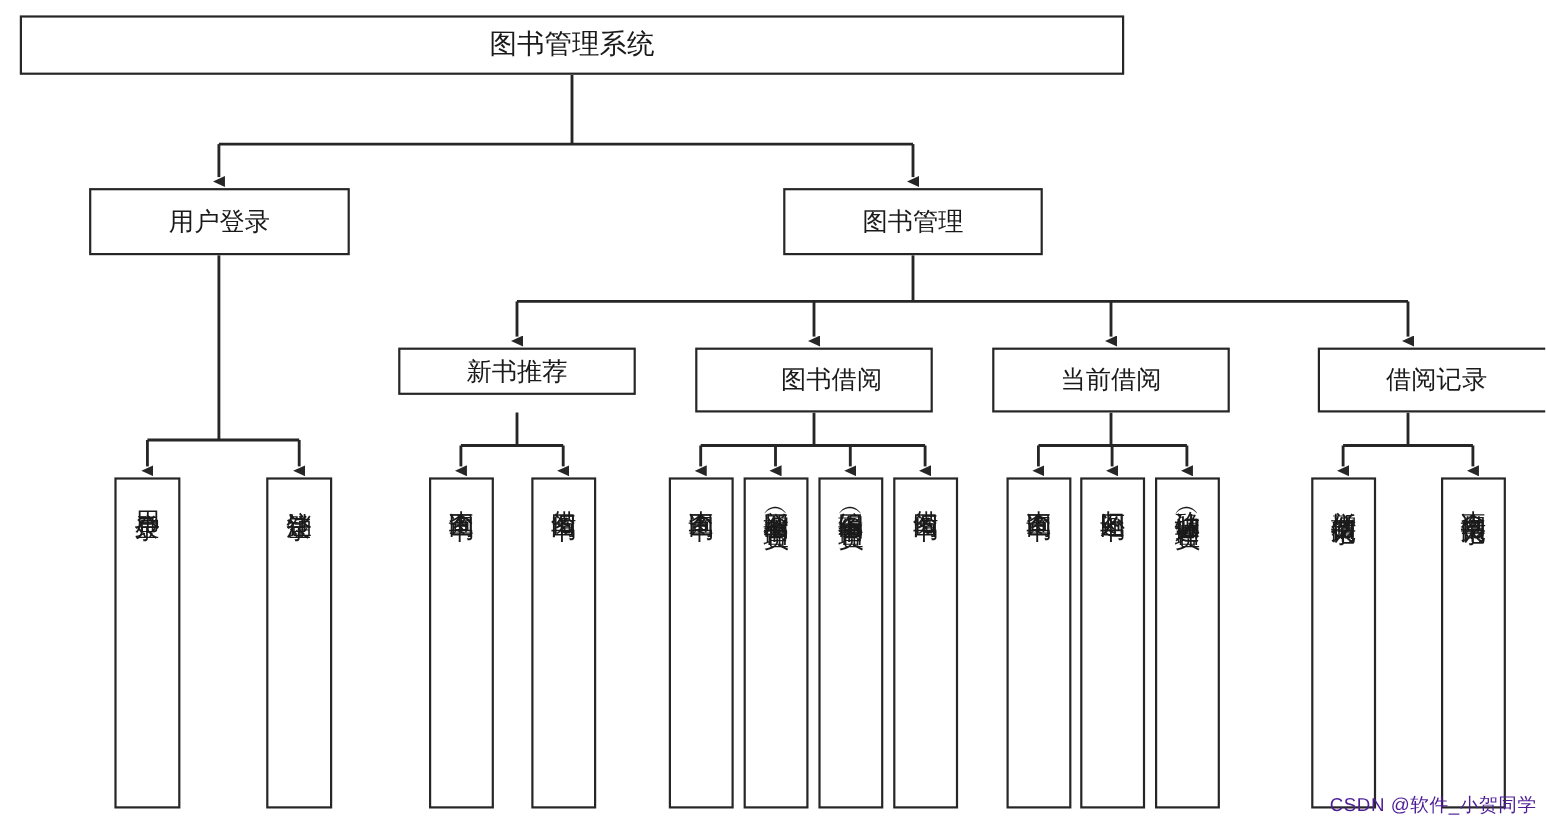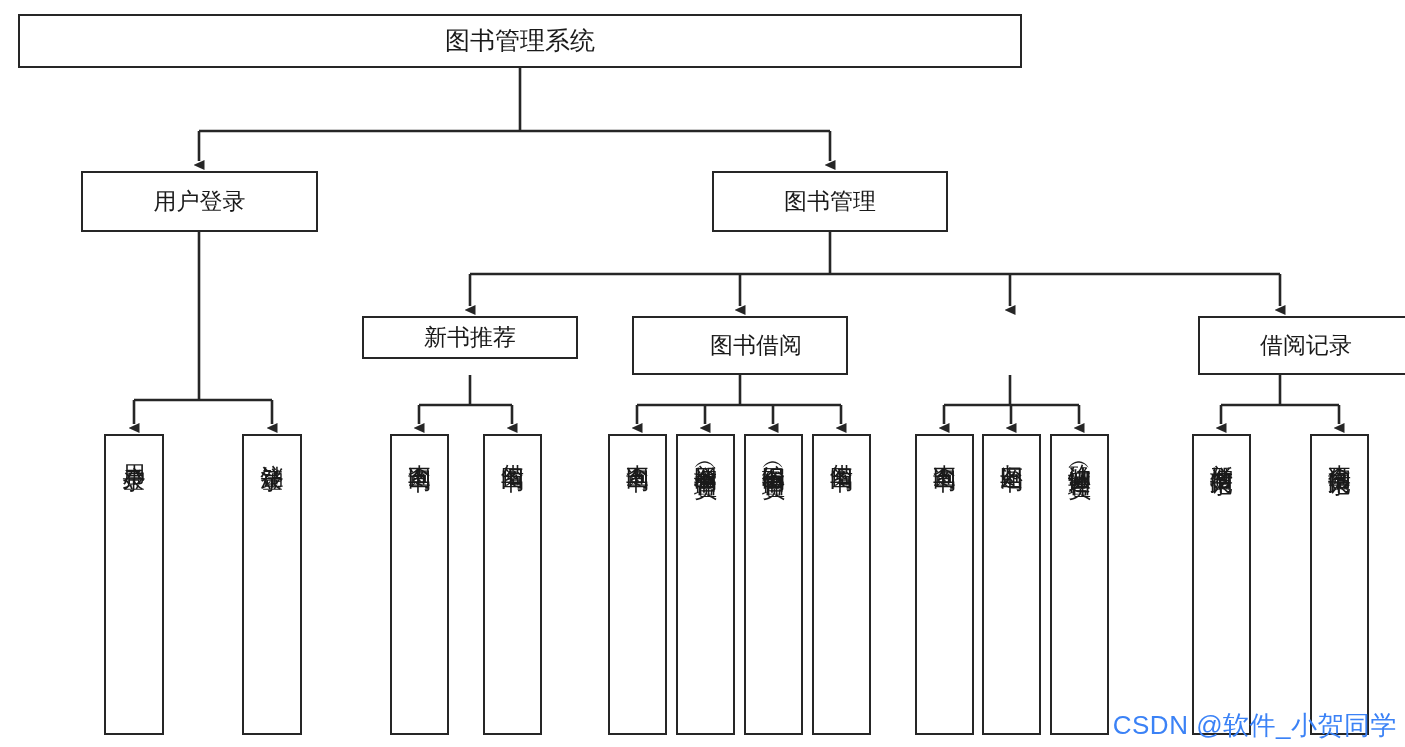--- a/index.html
+++ b/index.html
@@ -54,22 +54,22 @@
     writing-mode: vertical-rl;
     text-orientation: upright;
     letter-spacing: 2px;
     line-height: 1;
     white-space: pre;
   }
   .watermark {
     position: absolute;
     right: 8px;
     bottom: 4px;
-    font-size: 26px;
-    color: #3b82f6;
+    font-size: 17px;
+    color: #4c1d95;
     letter-spacing: 0.5px;
     white-space: nowrap;
     user-select: none;
   }
 </style>
 </head>
 <body>
 
 <div id="canvas">
 
@@ -133,20 +133,23 @@
   <div class="node lvl2" style="left:712px; top:171px; width:236px; height:61px;justify-content:center;">
     <span class="node-label">图书管理</span>
   </div>
 
   <div class="node lvl3" style="left:362px; top:316px; width:216px; height:43px;">
     <span class="node-label">新书推荐</span>
   </div>
   <div class="node lvl3" style="left:632px; top:316px; width:216px; height:59px;padding-left:32px;">
     <span class="node-label">图书借阅</span>
   </div>
+  <div class="node lvl3" style="left:902px; top:316px; width:216px; height:59px;">
+    <span class="node-label">当前借阅</span>
+  </div>
   <div class="node lvl3" style="left:1172px; top:316px; width:216px; height:59px;margin-left:26px;">
     <span class="node-label">借阅记录</span>
   </div>
 
   <div class="node leaf" style="left:104px; top:434px; width:60px; height:301px;">
     <span class="node-label">用户登录</span>
   </div>
   <div class="node leaf" style="left:242px; top:434px; width:60px; height:301px;">
     <span class="node-label">注销登录</span>
   </div>

